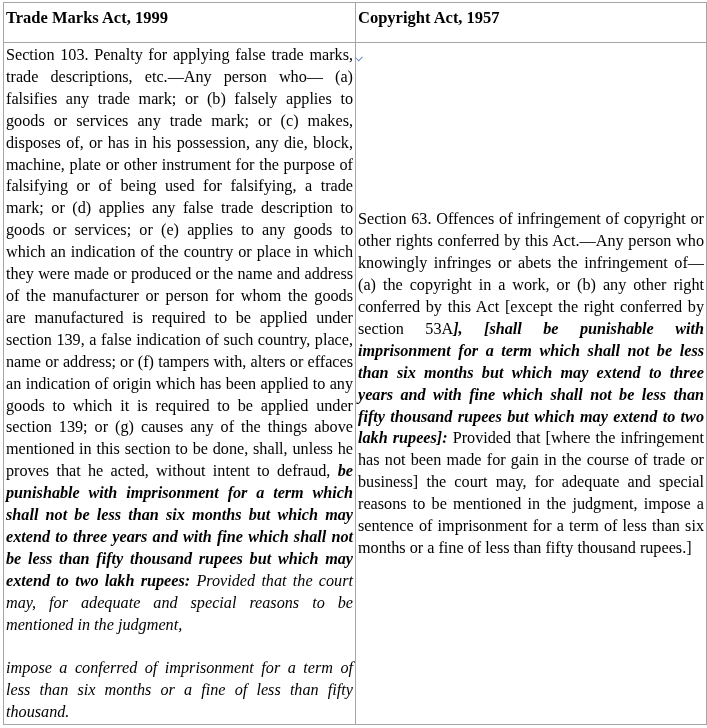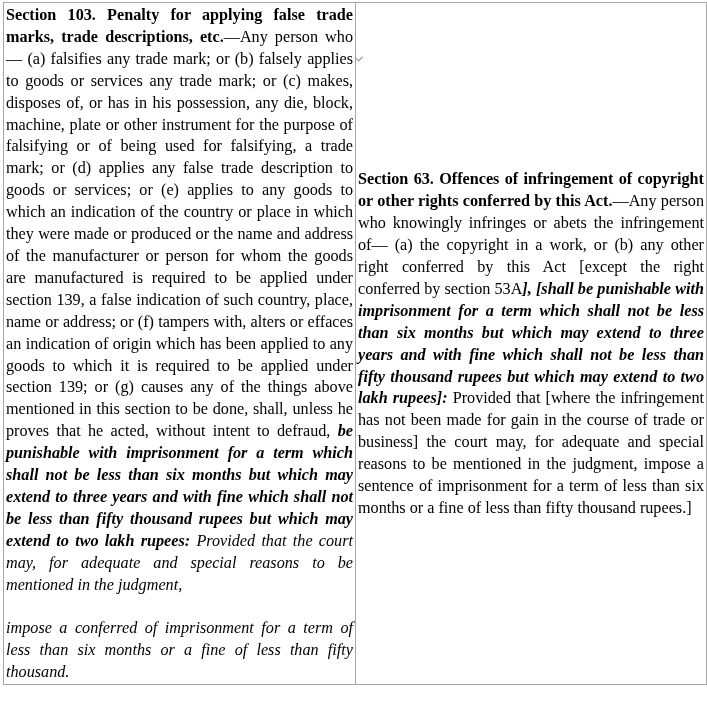--- a/index.html
+++ b/index.html
@@ -15,38 +15,46 @@
     padding: 0 2px 0 2px;
     vertical-align: top;
     font-size: 16.2px;
     line-height: 21.9px;
   }
   .tbl tr.head td { height: 35px; vertical-align: top; padding-top: 4px; padding-bottom: 0; }
   .tbl td.col1 { width: 347px; }
   .tbl td.col2 { width: 346px; }
   .head-text { font-weight: bold; font-size: 16.5px; }
   .just { text-align: justify; }
-  .b { font-weight: bold; }
+  .b { font-weight: normal; }
   .bi { font-weight: bold; font-style: italic; }
   .i { font-style: italic; }
   .body-cell { padding-top: 2px !important; }
   .right-cell { vertical-align: middle !important; }
   .right-inner { margin-top: 2px; }
   .gap { height: 22px; }
   .tick {
     position: absolute; left: 356px; top: 55px; width: 5px; height: 4px;
     border-left: 1px solid #6c8bc4; border-bottom: 1px solid #6c8bc4;
     transform: rotate(-45deg);
   }
 </style>
 </head>
 <body>
 
 <table class="tbl">
   <tbody>
+      <tr class="head">
+    <td class="col1">
+      <span class="head-text">Trade Marks Act, 1999</span>
+    </td>
+    <td class="col2">
+      <span class="head-text">Copyright Act, 1957</span>
+    </td>
+  </tr>
   <tr>
     <td class="col1 body-cell">
       <div class="just">
         <span class="b">Section 103. Penalty for applying false trade marks, trade descriptions, etc.</span><span>—Any person who— (a) falsifies any trade mark; or (b) falsely applies to goods or services any trade mark; or (c) makes, disposes of, or has in his possession, any die, block, machine, plate or other instrument for the purpose of falsifying or of being used for falsifying, a trade mark; or (d) applies any false trade description to goods or services; or (e) applies to any goods to which an indication of the country or place in which they were made or produced or the name and address of the manufacturer or person for whom the goods are manufactured is required to be applied under section 139, a false indication of such country, place, name or address; or (f) tampers with, alters or effaces an indication of origin which has been applied to any goods to which it is required to be applied under section 139; or (g) causes any of the things above mentioned in this section to be done, shall, unless he proves that he acted, without intent to defraud,</span><span class="bi"> be punishable with imprisonment for a term which shall not be less than six months but which may extend to three years and with fine which shall not be less than fifty thousand rupees but which may extend to two lakh rupees:</span><span class="i"> Provided that the court may, for adequate and special reasons to be mentioned in the judgment,</span>
       </div>
       <div class="gap"></div>
       <div class="just i">impose a conferred of imprisonment for a term of less than six months or a fine of less than fifty thousand.</div>
     </td>
     <td class="col2 right-cell">
       <div class="just right-inner">

